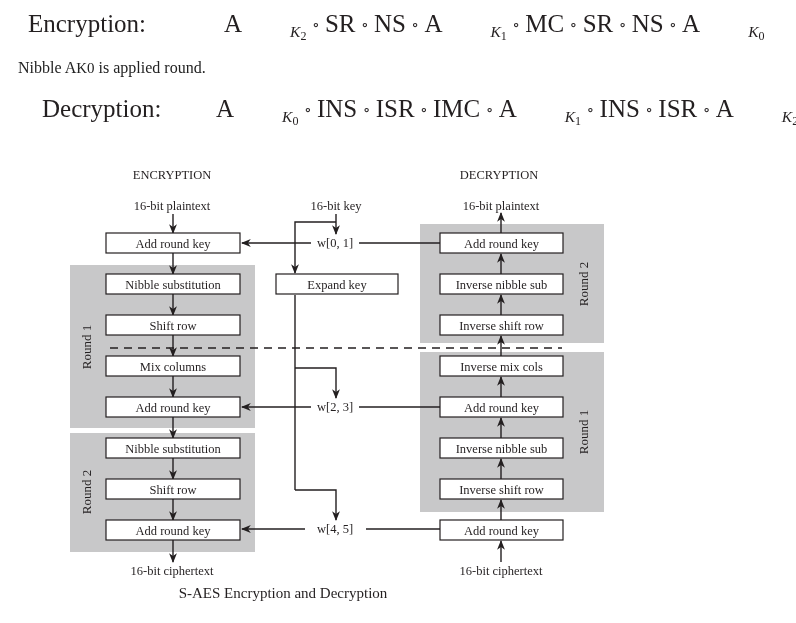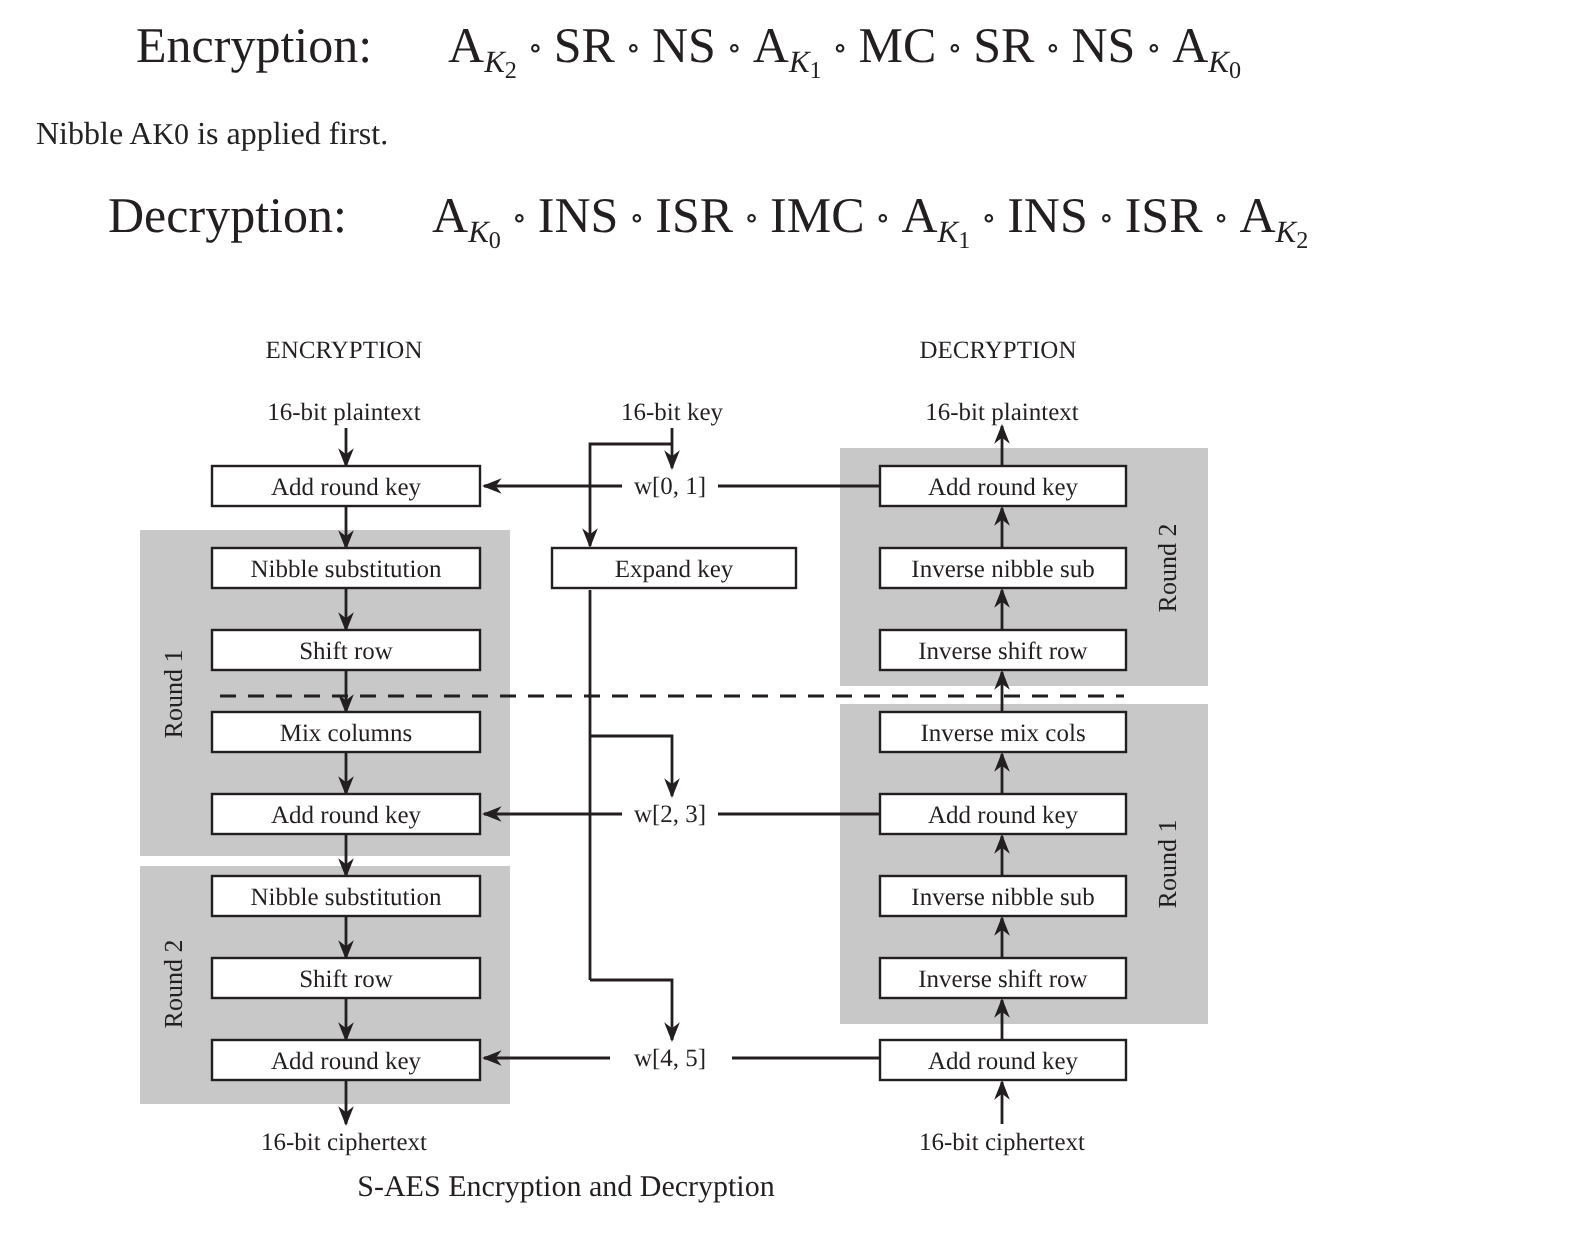--- a/index.html
+++ b/index.html
@@ -1,42 +1,42 @@
 <!DOCTYPE html>
 <html><head>
 <meta charset="utf-8">
 <style>
   html, body { margin:0; padding:0; background:#ffffff; }
   body { width:796px; height:623px; position:relative; overflow:hidden;
          font-family:"Liberation Serif","DejaVu Serif",serif; color:#222; }
   .eq { position:absolute; white-space:nowrap; color:#231f20; }
   .eq .lbl { position:absolute; }
   .eq .expr { position:absolute; }
-  .sub { font-style:italic; font-size:0.62em; vertical-align:-0.35em; }
+  .sub { font-style:italic; font-size:0.62em; vertical-align:-0.35em;margin-left:48px; }
   .sub .num { font-style:normal; font-size:0.78em; vertical-align:-0.25em; }
   .circ { font-size:0.62em; padding:0 0.35em; vertical-align:0.1em; }
   .where { position:absolute; left:18px; top:59px; font-size:16px; }
   .where .small { font-size:15px; }
   svg { position:absolute; left:0; top:0; }
   svg text { font-family:"Liberation Serif","DejaVu Serif",serif; fill:#231f20; }
 </style>
 </head>
 <body>
 
 <div class="eq" style="left:28px; top:10px; font-size:25px; width:770px; height:36px;">
-  <span class="lbl" style="left:0; top:0;margin-left:40px;">Encryption:</span>
+  <span class="lbl" style="left:0; top:0;">Encryption:</span>
   <span class="expr" style="left:196px; top:0;"><span>A<span class="sub">K<span class="num">2</span></span></span><span class="circ">∘</span><span>SR</span><span class="circ">∘</span><span>NS</span><span class="circ">∘</span><span>A<span class="sub">K<span class="num">1</span></span></span><span class="circ">∘</span><span>MC</span><span class="circ">∘</span><span>SR</span><span class="circ">∘</span><span>NS</span><span class="circ">∘</span><span>A<span class="sub">K<span class="num">0</span></span></span></span>
 </div>
 
 <div class="where">
-  <span>Nibble A</span><span class="small">K0</span><span> is applied first.</span>
+  <span>Nibble A</span><span class="small">K0</span><span> is applied round.</span>
 </div>
 
 <div class="eq" style="left:42px; top:95px; font-size:25px; width:760px; height:36px;">
-  <span class="lbl" style="left:12px; top:0;">Decryption:</span>
+  <span class="lbl" style="left:0; top:0;">Decryption:</span>
   <span class="expr" style="left:174px; top:0;"><span>A<span class="sub">K<span class="num">0</span></span></span><span class="circ">∘</span><span>INS</span><span class="circ">∘</span><span>ISR</span><span class="circ">∘</span><span>IMC</span><span class="circ">∘</span><span>A<span class="sub">K<span class="num">1</span></span></span><span class="circ">∘</span><span>INS</span><span class="circ">∘</span><span>ISR</span><span class="circ">∘</span><span>A<span class="sub">K<span class="num">2</span></span></span></span>
 </div>
 
 <svg width="796" height="623" viewBox="0 0 796 623">
   <defs>
     <marker id="ah" viewBox="0 0 10 10" refX="9" refY="5" markerWidth="7" markerHeight="7" orient="auto-start-reverse">
       <path d="M0,1 L10,5 L0,9 L3,5 z" fill="#231f20"></path>
     </marker>
   </defs>
 

